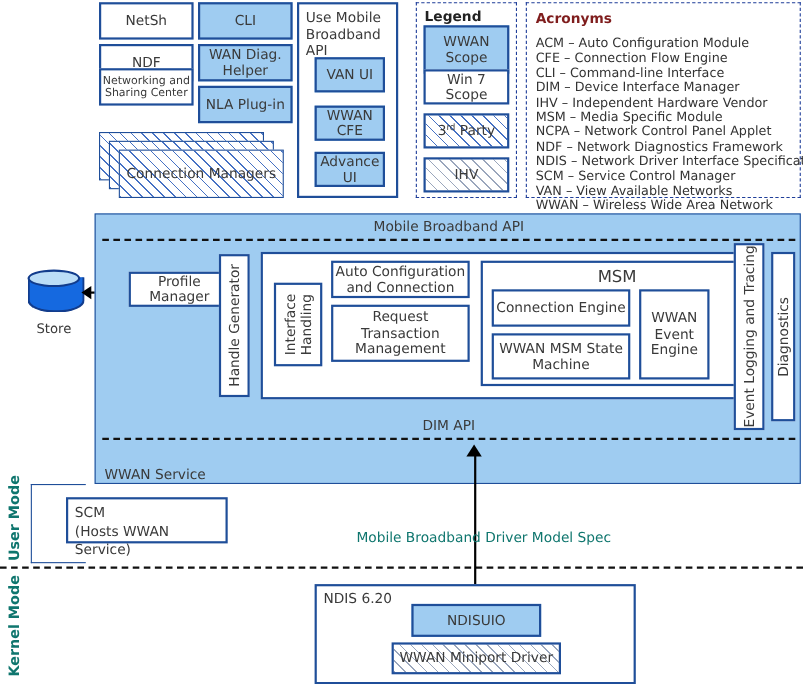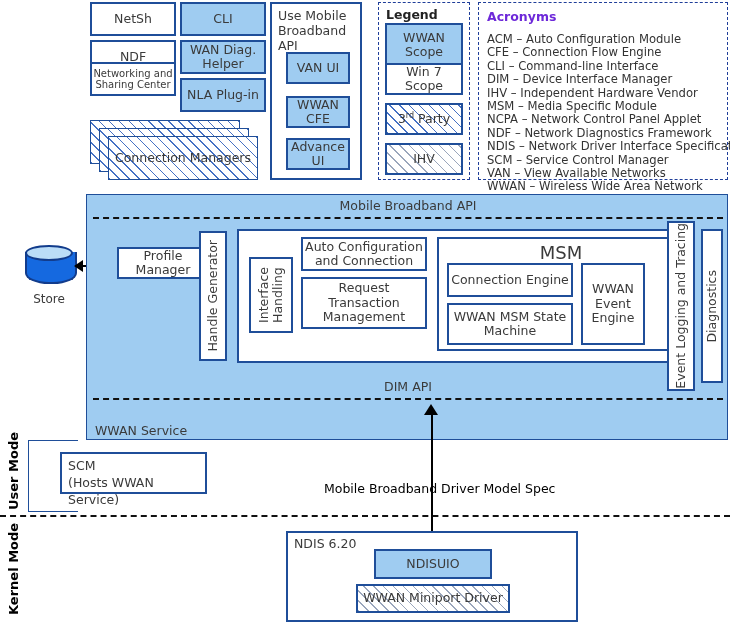--- a/index.html
+++ b/index.html
@@ -36,28 +36,28 @@
        rgba(255,255,255,0) 1px,rgba(255,255,255,0) 7px);
   }
 
   .dashbox{
     position:absolute;box-sizing:border-box;
     border:1.5px dashed #1F3E99;background:transparent;
   }
 
   .vert{writing-mode:vertical-rl;transform:rotate(180deg);}
 
-  .lbl{position:absolute;font-size:12.5px;color:#000000;white-space:nowrap;}
+  .lbl{position:absolute;font-size:12.5px;color:#0f766e;white-space:nowrap;}
   .lbl-b{font-weight:bold;}
 
   .hline-dash{position:absolute;border-top:2px dashed #111;}
 
   
   #acronyms-panel{padding:6px 8px;}
-  #acronyms-panel .hd{font-weight:bold;font-size:12.5px;color:#6d28d9;margin-bottom:9px;}
+  #acronyms-panel .hd{font-weight:bold;font-size:12.5px;color:#7f1d1d;margin-bottom:9px;}
   #acronyms-panel ul{margin:0;padding:0;list-style:none;}
   #acronyms-panel li{font-size:11.6px;line-height:13.4px;color:#333;white-space:nowrap;}
 
   
   #legend-panel .hd{
     position:absolute;left:7px;top:4px;font-weight:bold;font-size:12.5px;color:#222;
   }
 
   
   #store-cyl{position:absolute;}
@@ -218,21 +218,21 @@
 and Connection</span>
     </div>
 
     <div class="box plain" style="left:62px;top:46px;width:126px;height:52px;white-space:pre-line;">
       <span>Request
 Transaction
 Management</span>
     </div>
 
     <div class="box plain" style="left:198px;top:6px;width:244px;height:114px;display:block;">
-      <div style="position:absolute;left:0;top:4px;width:244px;text-align:center;font-size:18px;color:#3a3a3a;">MSM</div>
+      <div style="position:absolute;left:0;top:4px;width:244px;text-align:center;font-size:15px;color:#3a3a3a;">MSM</div>
 
       <div class="box plain" style="left:8px;top:24px;width:126px;height:34px;">
         <span>Connection Engine</span>
       </div>
 
       <div class="box plain" style="left:8px;top:64px;width:126px;height:42px;white-space:pre-line;">
         <span>WWAN MSM State
 Machine</span>
       </div>
 

